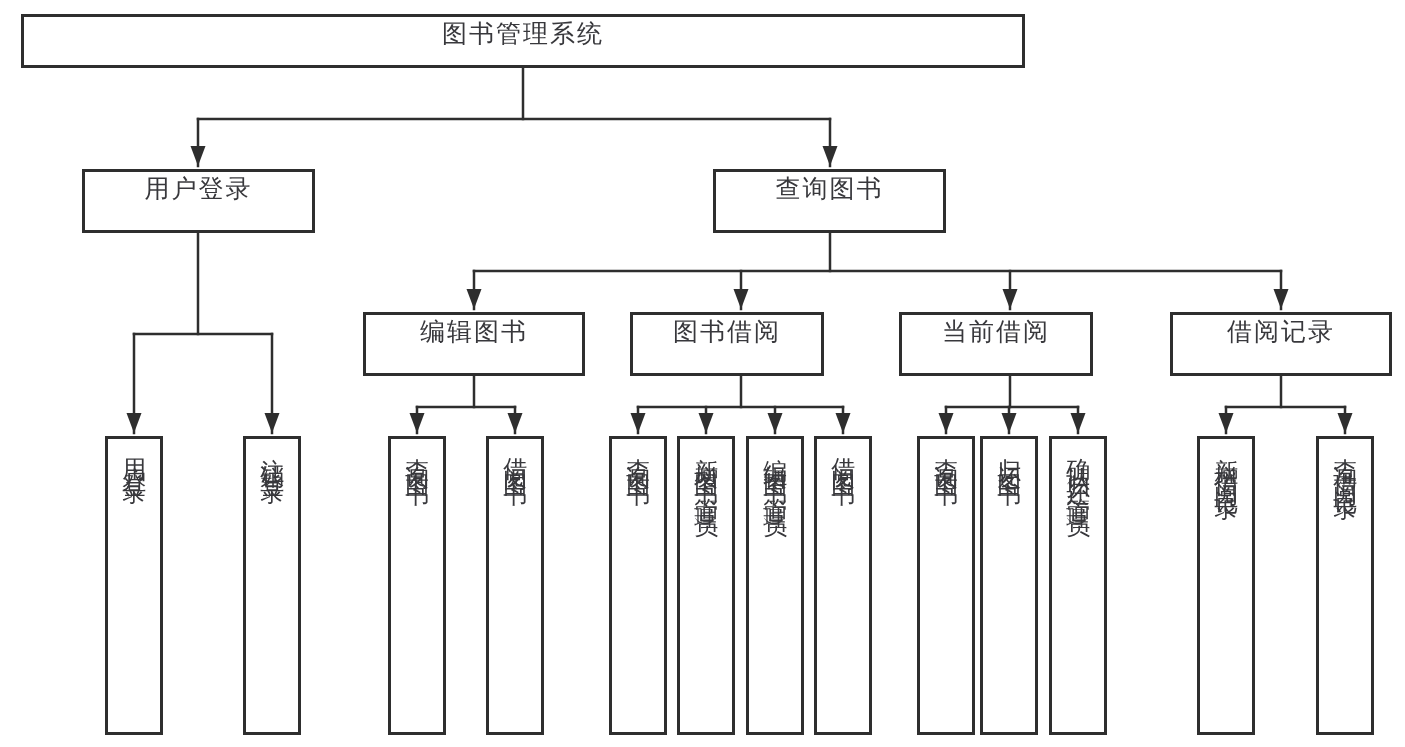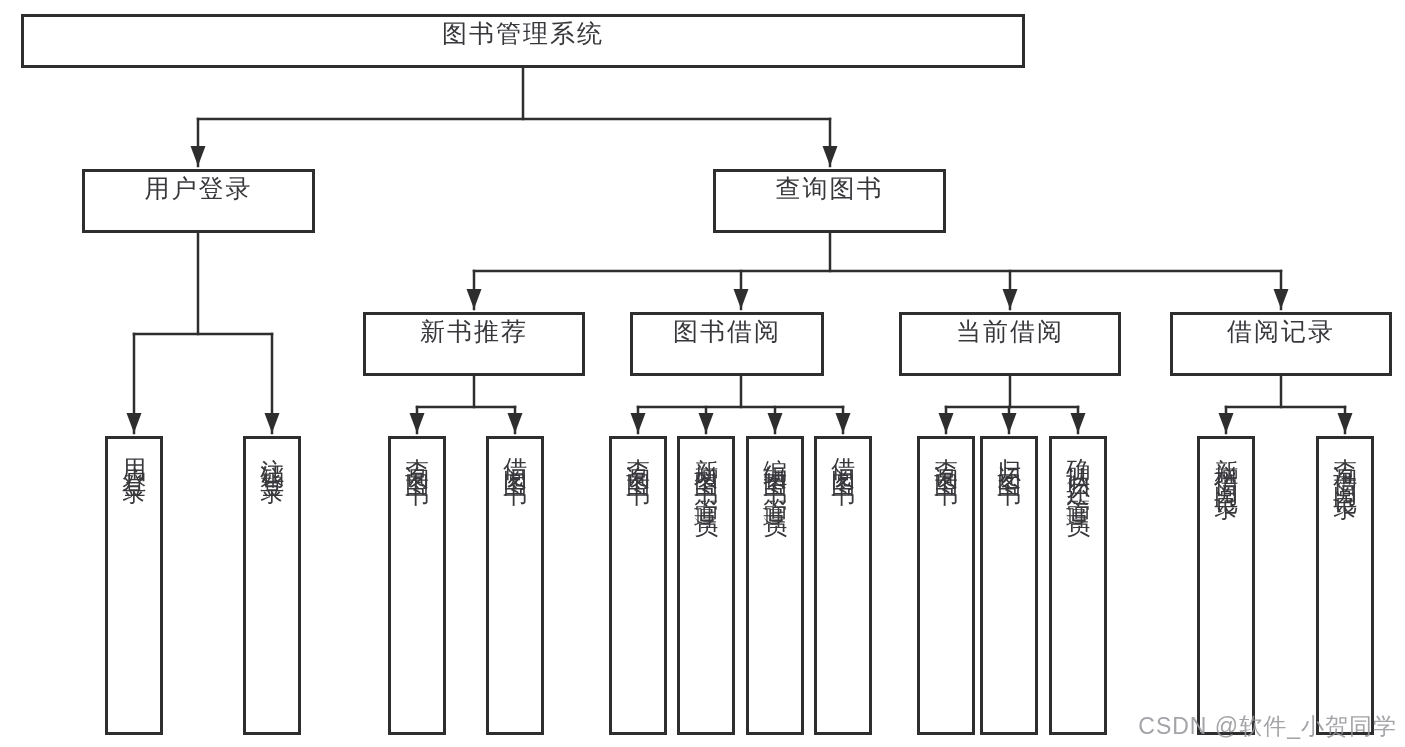--- a/index.html
+++ b/index.html
@@ -113,26 +113,26 @@
   </div>
 
   <div class="node node-h" style="left:82px;top:169px;width:233px;height:64px">
     <span>用户登录</span>
   </div>
   <div class="node node-h" style="left:713px;top:169px;width:233px;height:64px">
     <span>查询图书</span>
   </div>
 
   <div class="node node-h" style="left:363px;top:312px;width:222px;height:64px">
-    <span>新书推荐</span>
+    <span>编辑图书</span>
   </div>
   <div class="node node-h" style="left:630px;top:312px;width:194px;height:64px">
     <span>图书借阅</span>
   </div>
-  <div class="node node-h" style="left:899px;top:312px;width:222px;height:64px">
+  <div class="node node-h" style="left:899px;top:312px;width:194px;height:64px">
     <span>当前借阅</span>
   </div>
   <div class="node node-h" style="left:1170px;top:312px;width:222px;height:64px">
     <span>借阅记录</span>
   </div>
 
   <div class="node node-v" style="left:105px;top:436px;width:58px;height:299px">
     <span>用户登录</span>
   </div>
   <div class="node node-v" style="left:243px;top:436px;width:58px;height:299px">
@@ -169,15 +169,14 @@
     <span>确认归还（管理员）</span>
   </div>
 
   <div class="node node-v" style="left:1197px;top:436px;width:58px;height:299px">
     <span>新增借阅记录</span>
   </div>
   <div class="node node-v" style="left:1316px;top:436px;width:58px;height:299px">
     <span>查询借阅记录</span>
   </div>
 
-  <div class="watermark">CSDN @软件_小贺同学</div>
 
 </div>
 
 </body></html>

